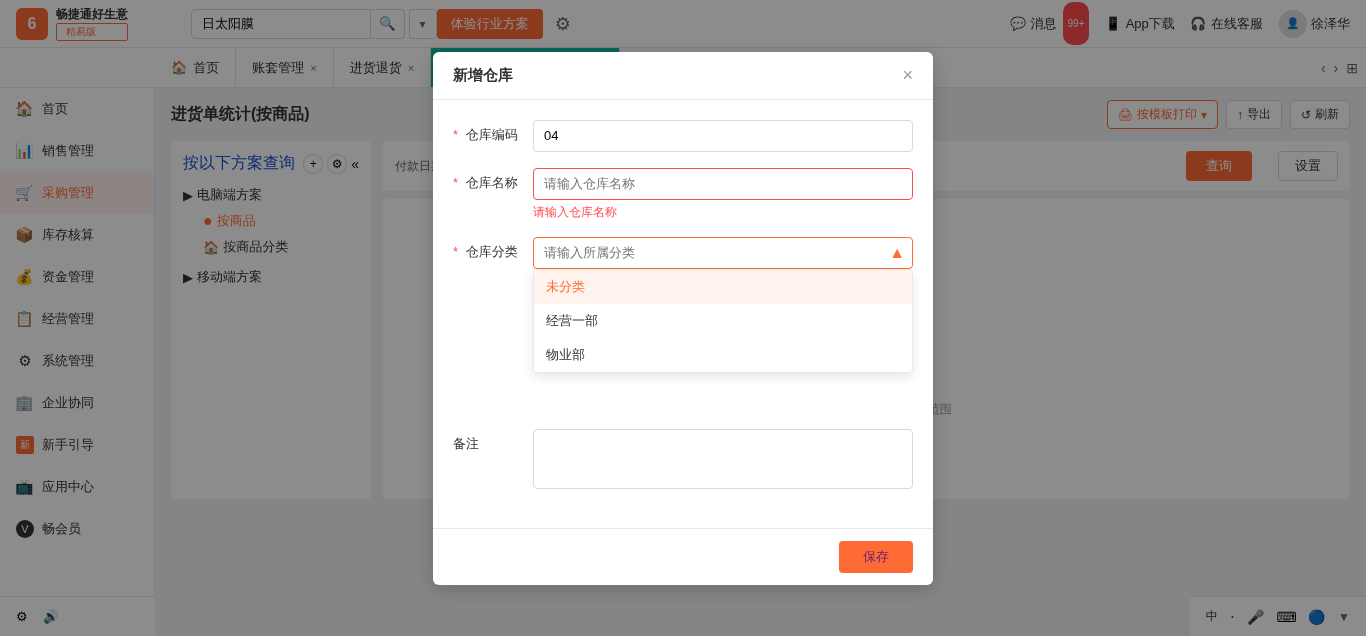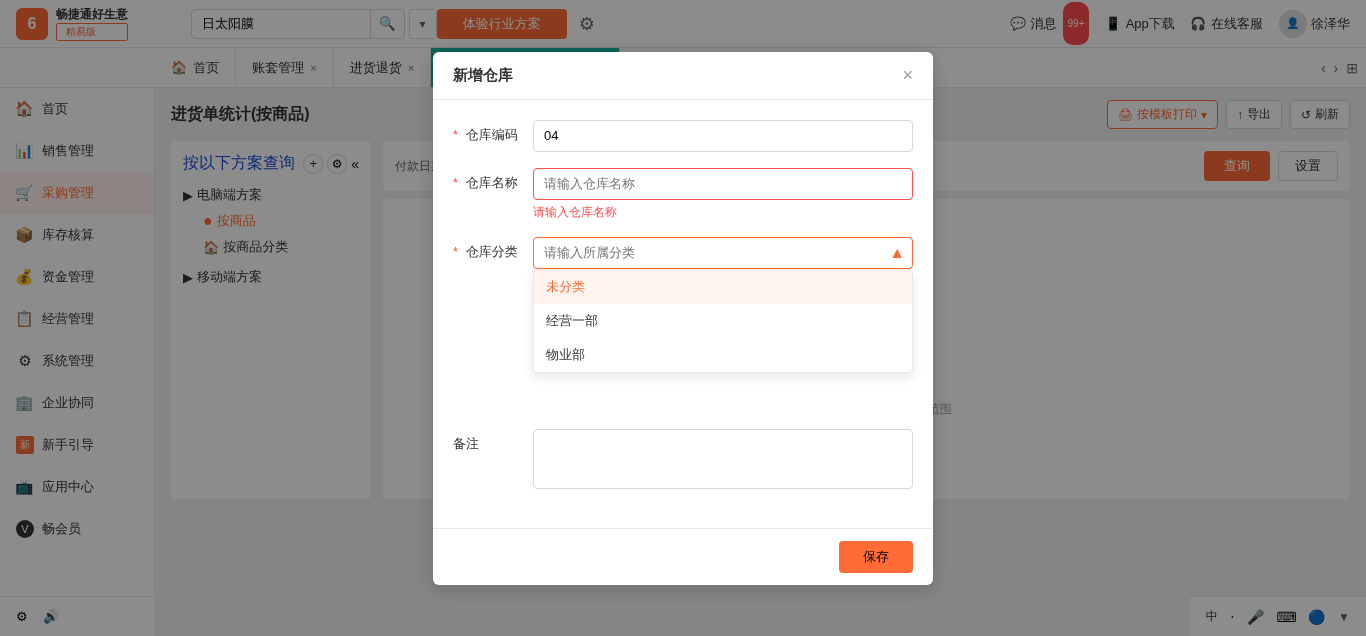--- a/index.html
+++ b/index.html
@@ -74,21 +74,21 @@
       display: flex;
       align-items: center;
       gap: 16px;
       margin-left: auto;
     }
     .experience-btn {
       background: #ff6b35;
       color: #fff;
       border: none;
       border-radius: 4px;
-      padding: 6px 26px;
+      padding: 6px 14px;
       cursor: pointer;
       font-size: 13px;
     }
     .header-action-item {
       display: flex;
       align-items: center;
       gap: 4px;
       color: #333;
       font-size: 13px;
       cursor: pointer;
@@ -384,21 +384,21 @@
     }
     .modal-footer {
       display: flex;
       justify-content: flex-end;
       padding: 12px 20px;
       border-top: 1px solid #e8e8e8;
       gap: 8px;
     }
     .btn-save {
       background: #ff6b35;
-      color: #000000;
+      color: #701a75;
       border: none;
       border-radius: 4px;
       padding: 7px 24px;
       cursor: pointer;
       font-size: 13px;
     }
 
     
     .bottom-status {
       position: fixed;
@@ -594,21 +594,21 @@
             <input type="text" class="filter-input" style="width: 200px;" placeholder="付款日期">
           </div>
           <div style="display:flex;align-items:center;gap:6px;">
             <label style="font-size:12px;color:#666;white-space:nowrap;">单据状态</label>
             <select class="filter-select" style="width:120px;"></select>
           </div>
           <div style="display:flex;align-items:center;gap:6px;">
             <label style="font-size:12px;color:#666;white-space:nowrap;">商品</label>
             <input type="text" class="filter-input" style="width: 60px;" placeholder="...">
           </div>
-          <div style="margin-left:auto;display:flex;gap:8px;border-radius:9px;">
+          <div style="margin-left:auto;display:flex;gap:26px;border-radius:9px;">
             <button class="query-btn">查询</button>
             <button class="settings-btn">设置</button>
           </div>
         </div>
 
         <div style="background:#fff;border-radius:4px;min-height:300px;display:flex;flex-direction:column;align-items:center;justify-content:center;">
           <div style="font-size:70px;opacity:0.3;margin-bottom:12px;">📦</div>
           <div style="font-size:13px;color:#bbb;">按照所选的方案</div>
           <div style="display:flex;align-items:center;gap:6px;margin-top:8px;">
             <span style="width:14px;height:14px;background:#12b7a0;border-radius:50%;display:inline-block;"></span>

